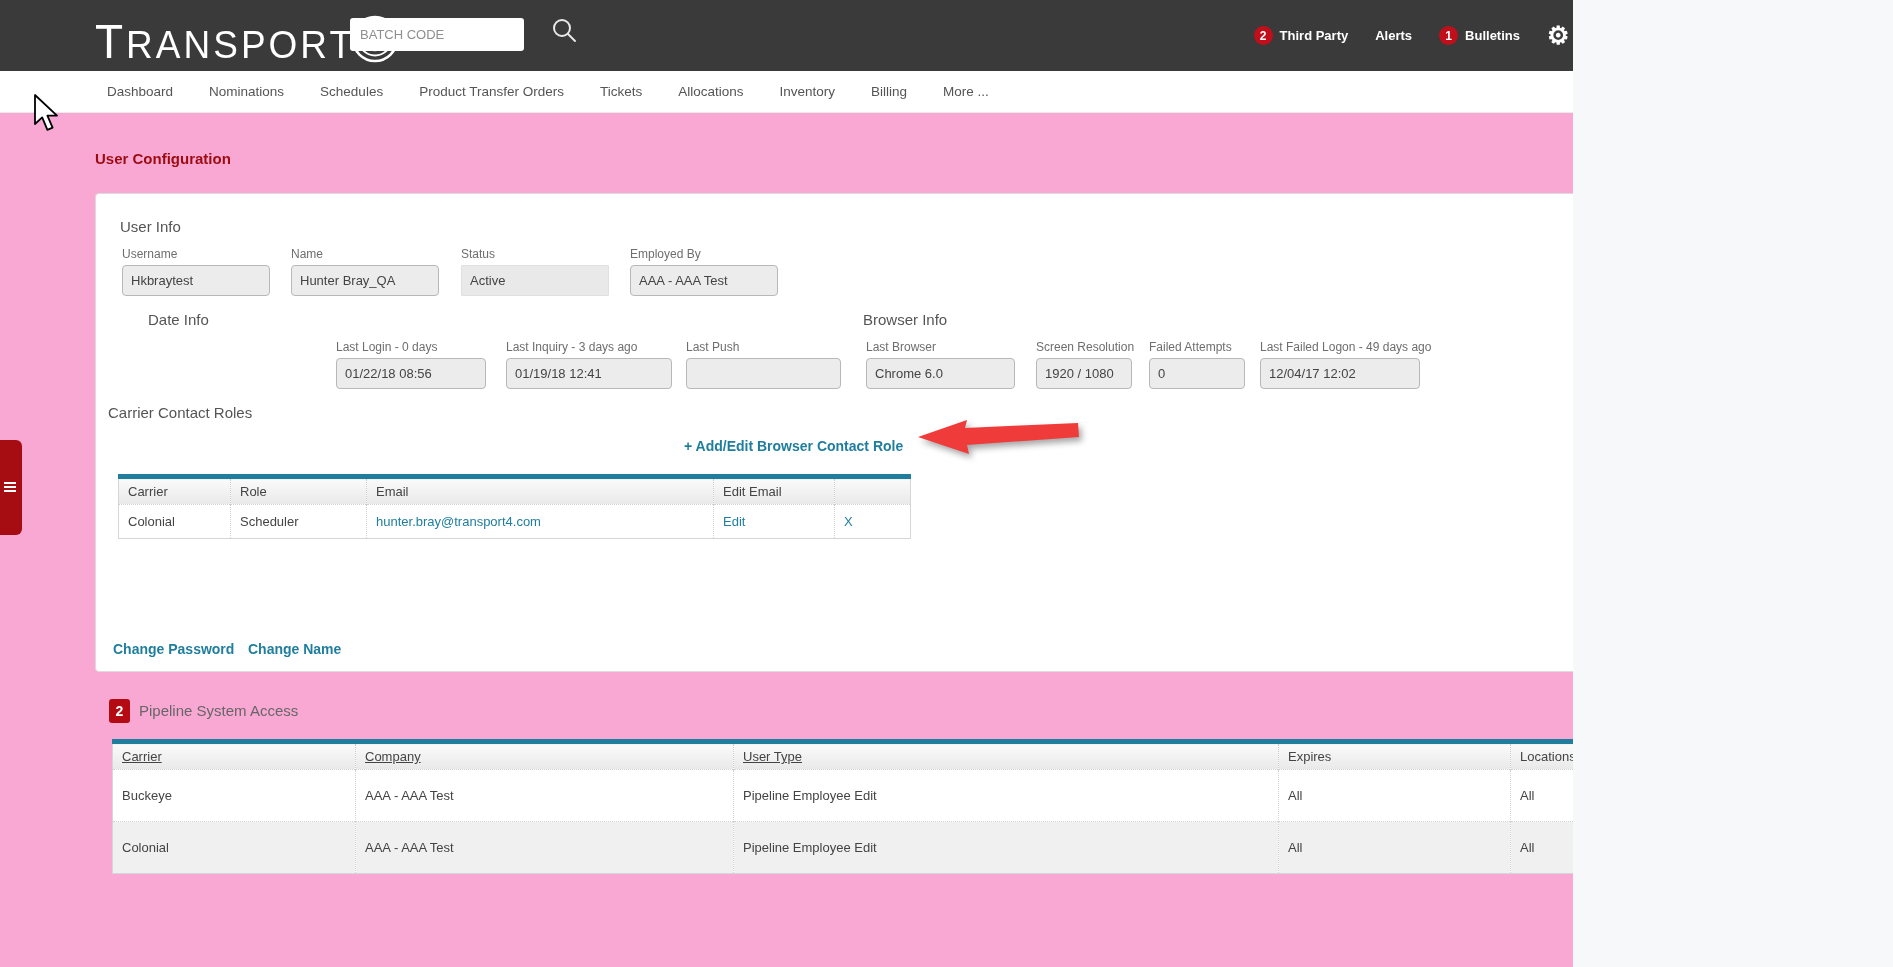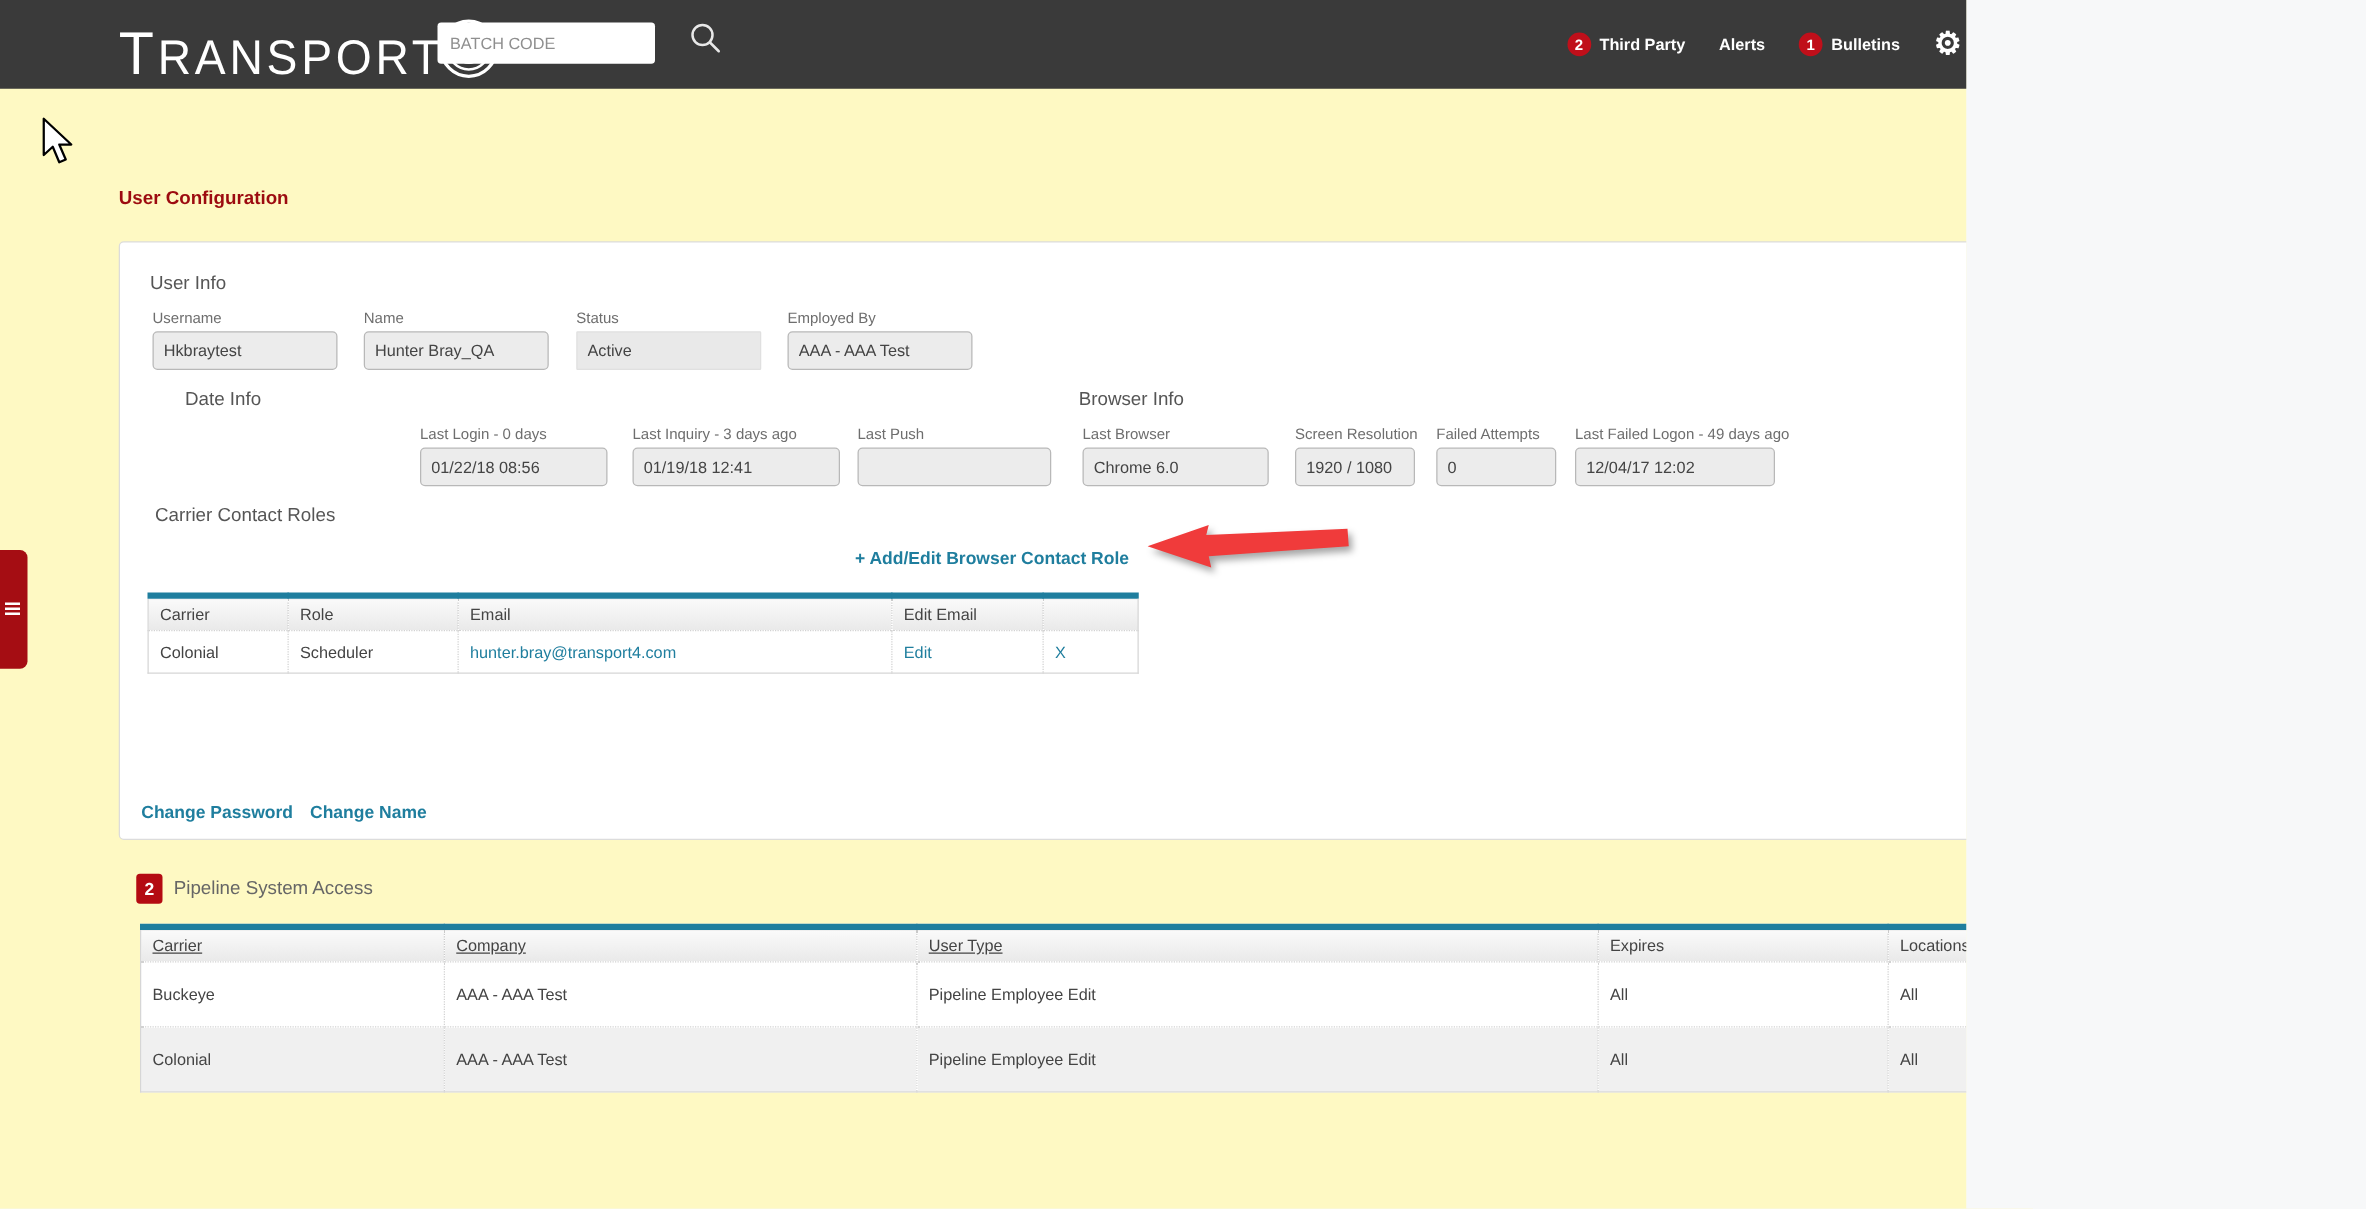--- a/index.html
+++ b/index.html
@@ -1,18 +1,18 @@
 <!DOCTYPE html>
 <html><head>
 <meta charset="utf-8">
 <style>
   * { margin:0; padding:0; box-sizing:border-box; }
   html,body { width:1893px; height:967px; }
   body { font-family:"Liberation Sans", sans-serif; background:#f7f8f9; }
-  #app { position:relative; width:1573px; height:967px; overflow:hidden; background:#fef9c3; }
+  #app { position:relative; width:1573px; height:967px; overflow:hidden; background:#f9a8d4; }
   .abs { position:absolute; }
 
   
   .header { position:absolute; left:0; top:0; width:1893px; height:71px; background:#3a3a3a; }
   .logo { position:absolute; left:95px; top:13px; display:flex; align-items:center; color:#fff; cursor:pointer; }
   .logo-text { font-size:37px; letter-spacing:3px; font-weight:400; color:#fff;
                font-family:"Liberation Sans", sans-serif; transform:scaleY(1.05); }
   .logo-text .cap { font-size:46px; }
   .logo-ring { margin-left:-6px; }
   .batch-input { position:absolute; left:350px; top:18px; width:174px; height:33px; border:none; border-radius:3px;
@@ -134,20 +134,31 @@
           <svg width="20" height="20" viewBox="0 0 20 20">
             <circle cx="10" cy="6" r="3.6" fill="#fff"></circle>
             <path d="M2.5 18 a7.5 6.5 0 0 1 15 0 z" fill="#fff"></path>
           </svg>
         </span>
         <span>Hello Hkbraytest</span>
       </div>
     </div>
   </div>
 
+  <div class="nav">
+    <span class="nav-item">Dashboard</span>
+    <span class="nav-item">Nominations</span>
+    <span class="nav-item">Schedules</span>
+    <span class="nav-item">Product Transfer Orders</span>
+    <span class="nav-item">Tickets</span>
+    <span class="nav-item">Allocations</span>
+    <span class="nav-item">Inventory</span>
+    <span class="nav-item">Billing</span>
+    <span class="nav-item">More ...</span>
+  </div>
 
   <div class="page-title">User Configuration</div>
   <div class="title-icons">
     <svg width="28" height="28" viewBox="0 0 28 28">
       <path d="M5.5 5.5 A11 11 0 1 1 3.2 14" fill="none" stroke="#1f7e9e" stroke-width="2.4"></path>
       <polygon points="2.2,3.2 9.6,4.6 3.8,10.4" fill="#1f7e9e"></polygon>
       <polyline points="14,8 14,14.5 19,16.5" fill="none" stroke="#1f7e9e" stroke-width="2.2" stroke-linecap="round"></polyline>
     </svg>
     <svg width="27" height="27" viewBox="0 0 27 27">
       <rect x="8" y="3" width="15" height="14" fill="#fff" stroke="#1f7e9e" stroke-width="2.4"></rect>
@@ -203,21 +214,21 @@
     </div>
     <div class="field" style="left:1053px; top:146px; width:96px;">
       <label class="f-label">Failed Attempts</label>
       <input class="f-input" readonly="" value="0" style="">
     </div>
     <div class="field" style="left:1164px; top:146px; width:160px;">
       <label class="f-label">Last Failed Logon - 49 days ago</label>
       <input class="f-input" readonly="" value="12/04/17 12:02" style="">
     </div>
 
-    <div class="sec-heading" style="left:28px; top:210px;">Carrier Contact Roles</div>
+    <div class="sec-heading" style="left:12px; top:210px;">Carrier Contact Roles</div>
 
     <a class="teal-link add-link" style="left:588px; top:244px;">+ Add/Edit Browser Contact Role</a>
 
     <svg class="red-arrow" style="left:822px; top:224px;" width="162" height="40" viewBox="0 0 162 40">
       <polygon points="0,19 49,2 47,10 160,5 161,19 49,27 51,36" fill="#f03b3b"></polygon>
     </svg>
 
     <table class="t4-table ccr-table" style="left:22px; top:280px; width:792px;">
       <colgroup>
           <col style="width:112px">

